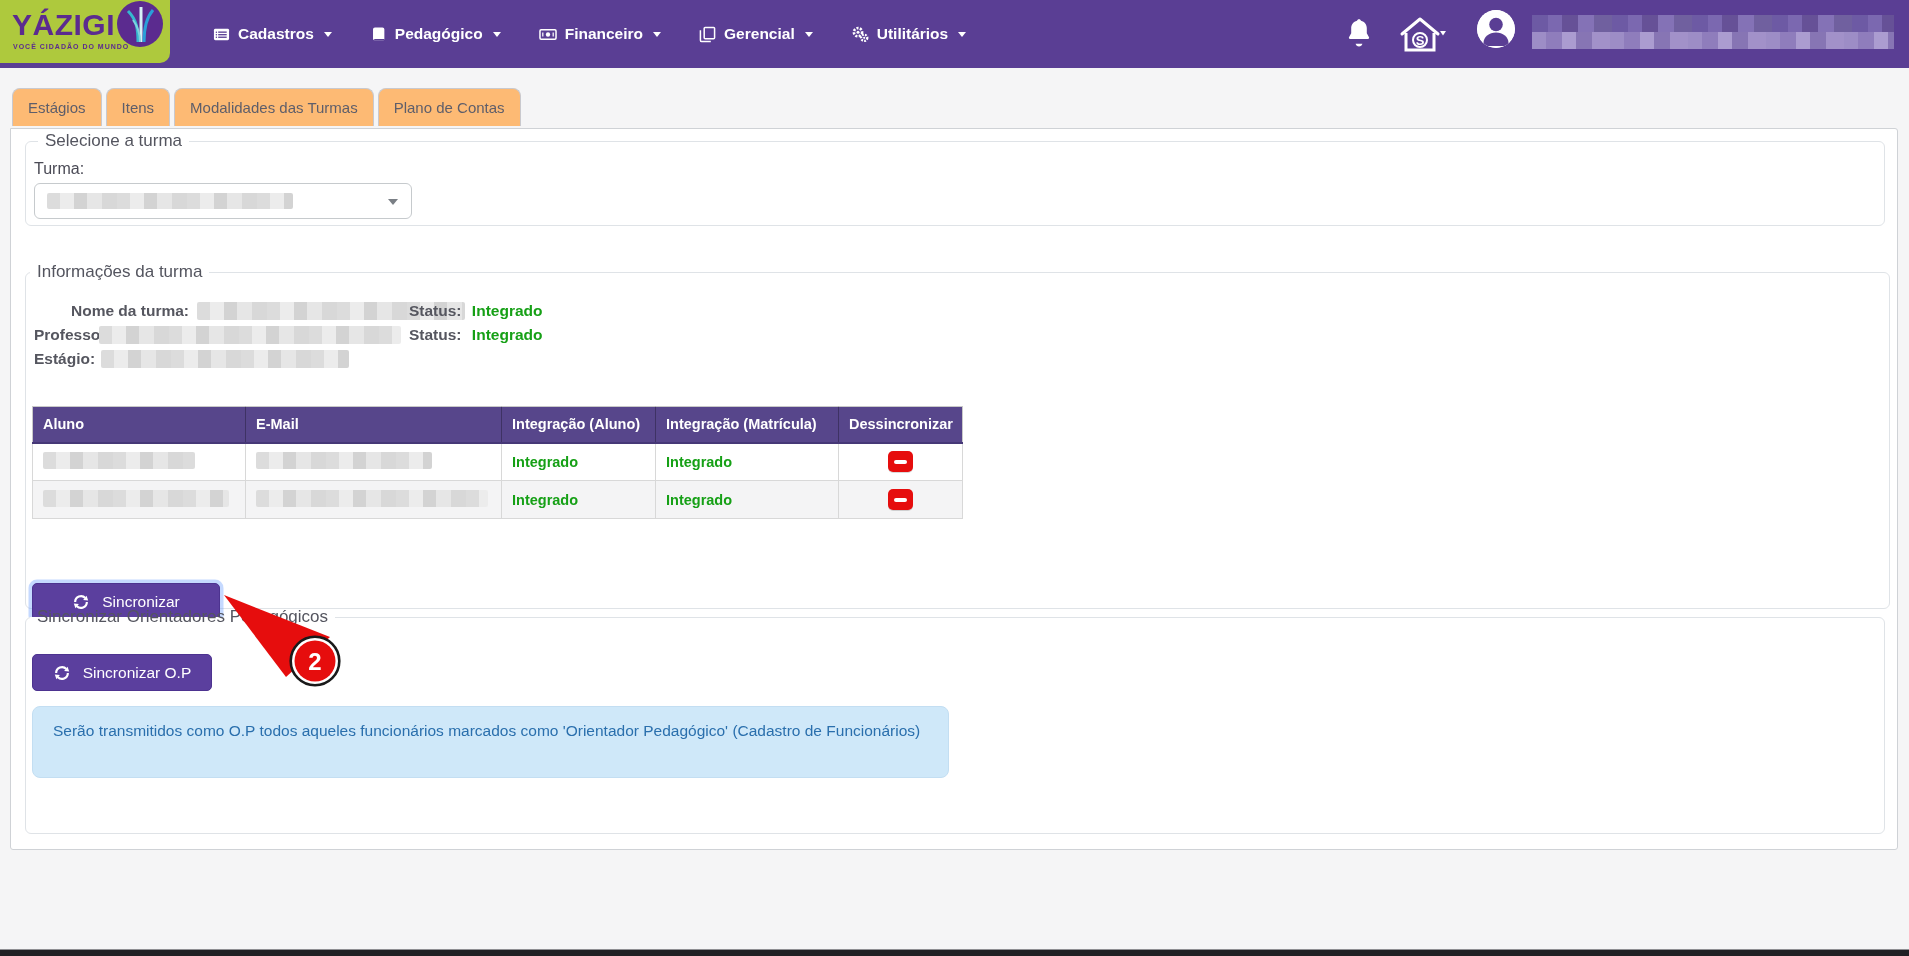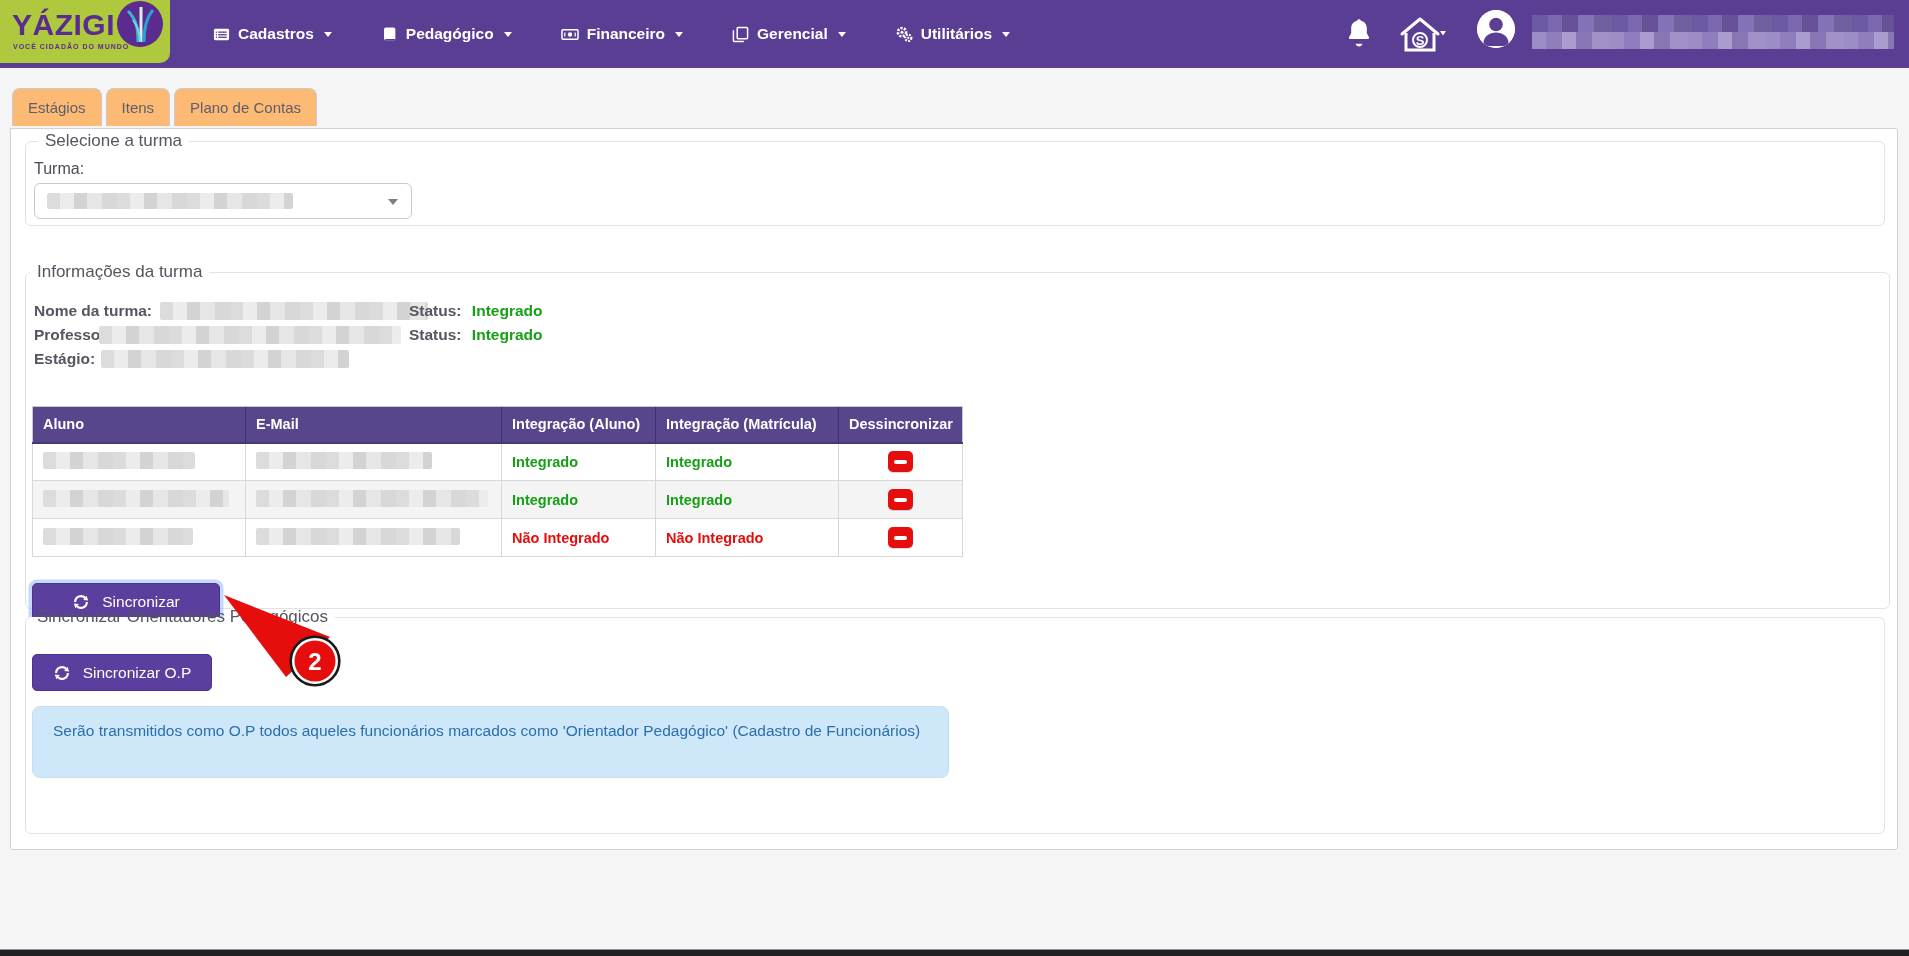--- a/index.html
+++ b/index.html
@@ -7,21 +7,21 @@
   body { font-family:"Liberation Sans", sans-serif; background:#f5f5f6; position:relative; overflow:hidden; }
 
   
   .topbar { position:absolute; left:0; top:0; width:1909px; height:68px; background:#5a3e94; z-index:5; }
   .logo { position:absolute; left:0; top:0; width:170px; height:63px; background:#aec93d; border-radius:0 0 10px 0;
           display:flex; align-items:center; justify-content:center; }
   .logo-inner { position:relative; width:150px; height:52px; }
   .logo-word { position:absolute; left:2px; top:2px; font-size:30px; font-weight:bold; color:#5b2b8f; letter-spacing:.5px; }
   .logo-tag  { position:absolute; left:3px; top:37px; font-size:7px; font-weight:bold; color:#5b2b8f; letter-spacing:1px; white-space:nowrap; }
   .logo-circle { position:absolute; right:-4px; top:-6px; }
-  .nav { position:absolute; left:213px; top:0; height:68px; display:flex; align-items:center; gap:49px; }
+  .nav { position:absolute; left:213px; top:0; height:68px; display:flex; align-items:center; gap:38px; }
   .nav-item { display:flex; align-items:center; gap:8px; color:#fff; font-size:15.5px; font-weight:bold; cursor:pointer; white-space:nowrap; }
   .caret-down { width:0; height:0; border-left:4.5px solid transparent; border-right:4.5px solid transparent; border-top:5px solid #fff; display:inline-block; margin-left:2px; }
   .top-right-icon { position:absolute; cursor:pointer; }
   .avatar { position:absolute; left:1477px; top:10px; width:38px; height:38px; border-radius:50%; background:#fff; overflow:hidden; cursor:pointer; }
   .user-blur { position:absolute; left:1532px; top:15px; width:362px; height:34px; filter:blur(.6px); cursor:pointer; }
   .user-blur .m1 { height:17px; background:repeating-linear-gradient(90deg,#6d5aa4 0 16px,#7b68b0 16px 30px,#665197 30px 46px,#8472b6 46px 62px,#70609f 62px 80px); }
   .user-blur .m2 { height:17px; background:repeating-linear-gradient(90deg,#9d8dc6 0 14px,#8f7dbc 14px 30px,#ab9cd0 30px 44px,#8775b4 44px 60px,#a291c9 60px 78px); }
 
   
   .tabsbar { position:absolute; left:12px; top:88px; display:flex; gap:4px; align-items:flex-end; z-index:4; }
@@ -172,39 +172,42 @@
 </div>
 
 <div class="tabsbar">
   <div class="tab">
       <span>Estágios</span>
     </div>
   <div class="tab">
       <span>Itens</span>
     </div>
   <div class="tab">
+      <span>Modalidades das Turmas</span>
+    </div>
+  <div class="tab">
       <span>Plano de Contas</span>
     </div>
 </div>
 
 <div class="panel">
 
   <fieldset class="fs-turma">
     <legend>Selecione a turma</legend>
     <div class="field-label">Turma:</div>
     <div class="select">
       <span class="blur" style="width:246px;height:16px;"></span>
       <span class="caret-gray"></span>
     </div>
   </fieldset>
 
   <fieldset class="fs-info">
     <legend>Informações da turma</legend>
 
-    <div class="inforow" style="top:20px;">
+    <div class="inforow" style="top:20px;margin-left:37px;">
       <span>Nome da turma:</span>
       <span class="blur" style="width:268px;margin-left:8px;"></span>
     </div>
     <div class="inforow" style="top:44px;">
       <span>Professor:</span>
       <span class="blur" style="width:302px;margin-left:-13px;"></span>
     </div>
     <div class="inforow" style="top:68px;">
       <span>Estágio:</span>
       <span class="blur" style="width:248px;margin-left:6px;"></span>
@@ -248,29 +251,20 @@
         </tr>
         <tr class="alt">
           <td><span class="blur" style="width:186px;height:17px;"></span></td>
           <td><span class="blur" style="width:232px;height:17px;"></span></td>
           <td><span class="st-ok">Integrado</span></td>
           <td><span class="st-ok">Integrado</span></td>
           <td>
               <div class="minus-btn"></div>
             </td>
         </tr>
-        <tr>
-          <td><span class="blur" style="width:150px;height:17px;"></span></td>
-          <td><span class="blur" style="width:204px;height:17px;"></span></td>
-          <td><span class="st-bad">Não Integrado</span></td>
-          <td><span class="st-bad">Não Integrado</span></td>
-          <td>
-              <div class="minus-btn"></div>
-            </td>
-        </tr>
       </tbody>
     </table>
 
     <div class="btn-purple btn-sync">
       <svg width="18" height="18" viewBox="0 0 20 20">
         <path d="M16.5 10 a6.5 6.5 0 0 1 -11.3 4.4" fill="none" stroke="#fff" stroke-width="2.4"></path>
         <path d="M3.5 10 a6.5 6.5 0 0 1 11.3 -4.4" fill="none" stroke="#fff" stroke-width="2.4"></path>
         <polygon points="2.0,11.6 7.6,12.3 3.8,16.9" fill="#fff"></polygon>
         <polygon points="18.0,8.4 12.4,7.7 16.2,3.1" fill="#fff"></polygon>
       </svg>

